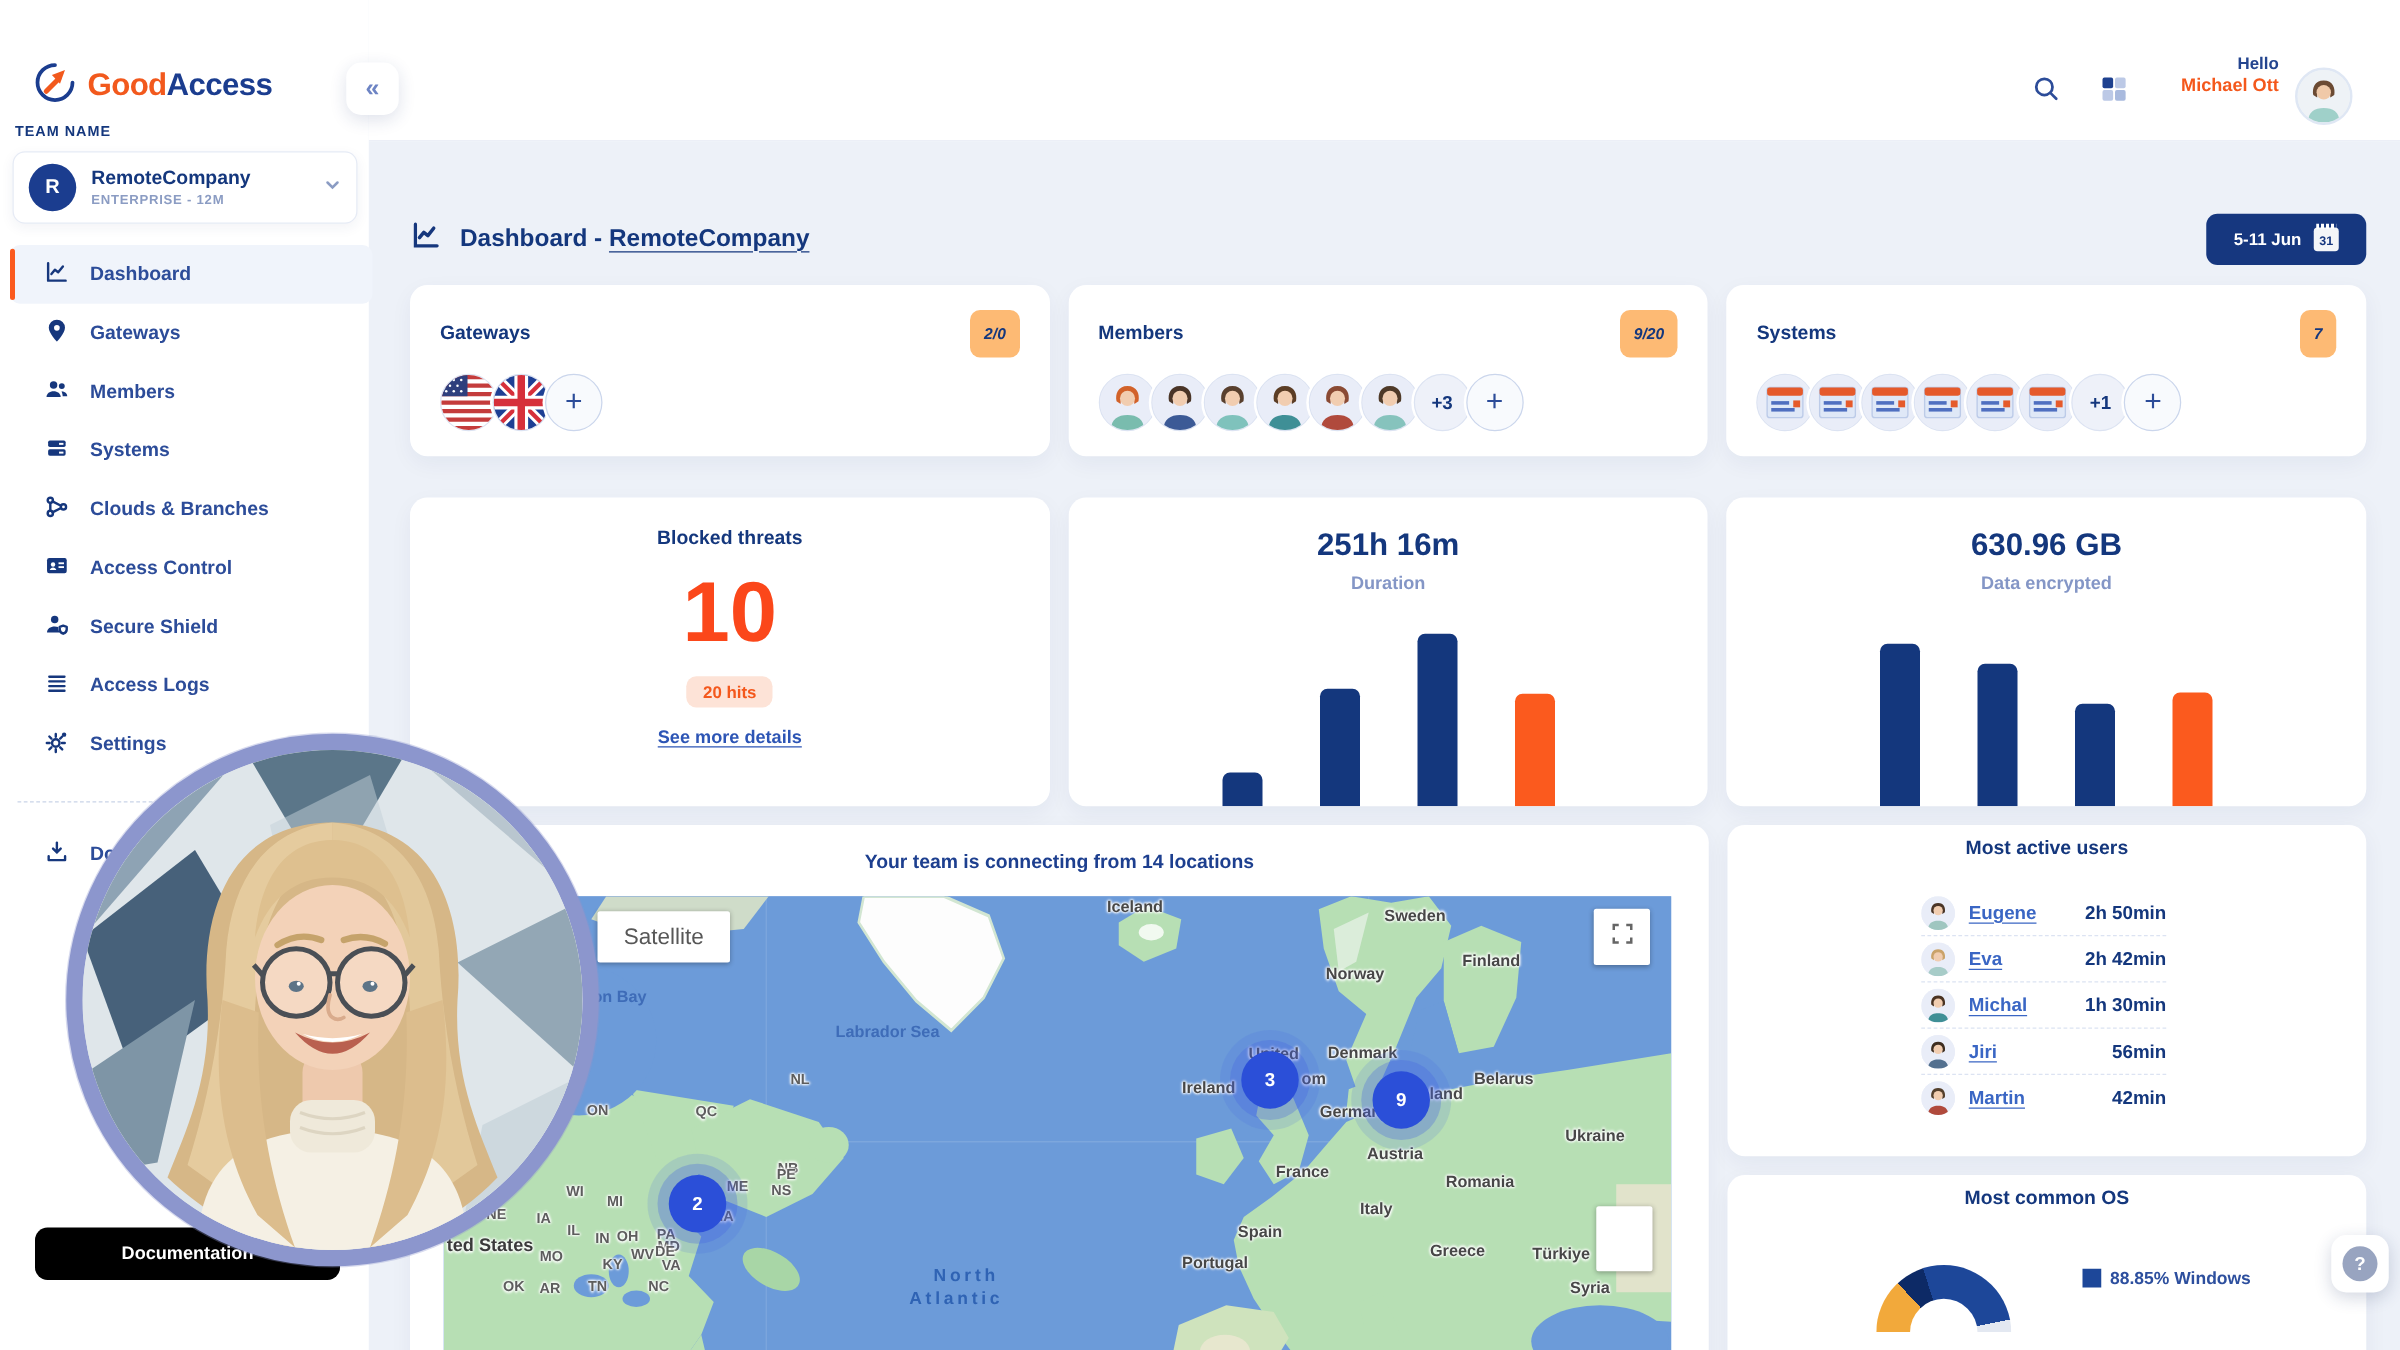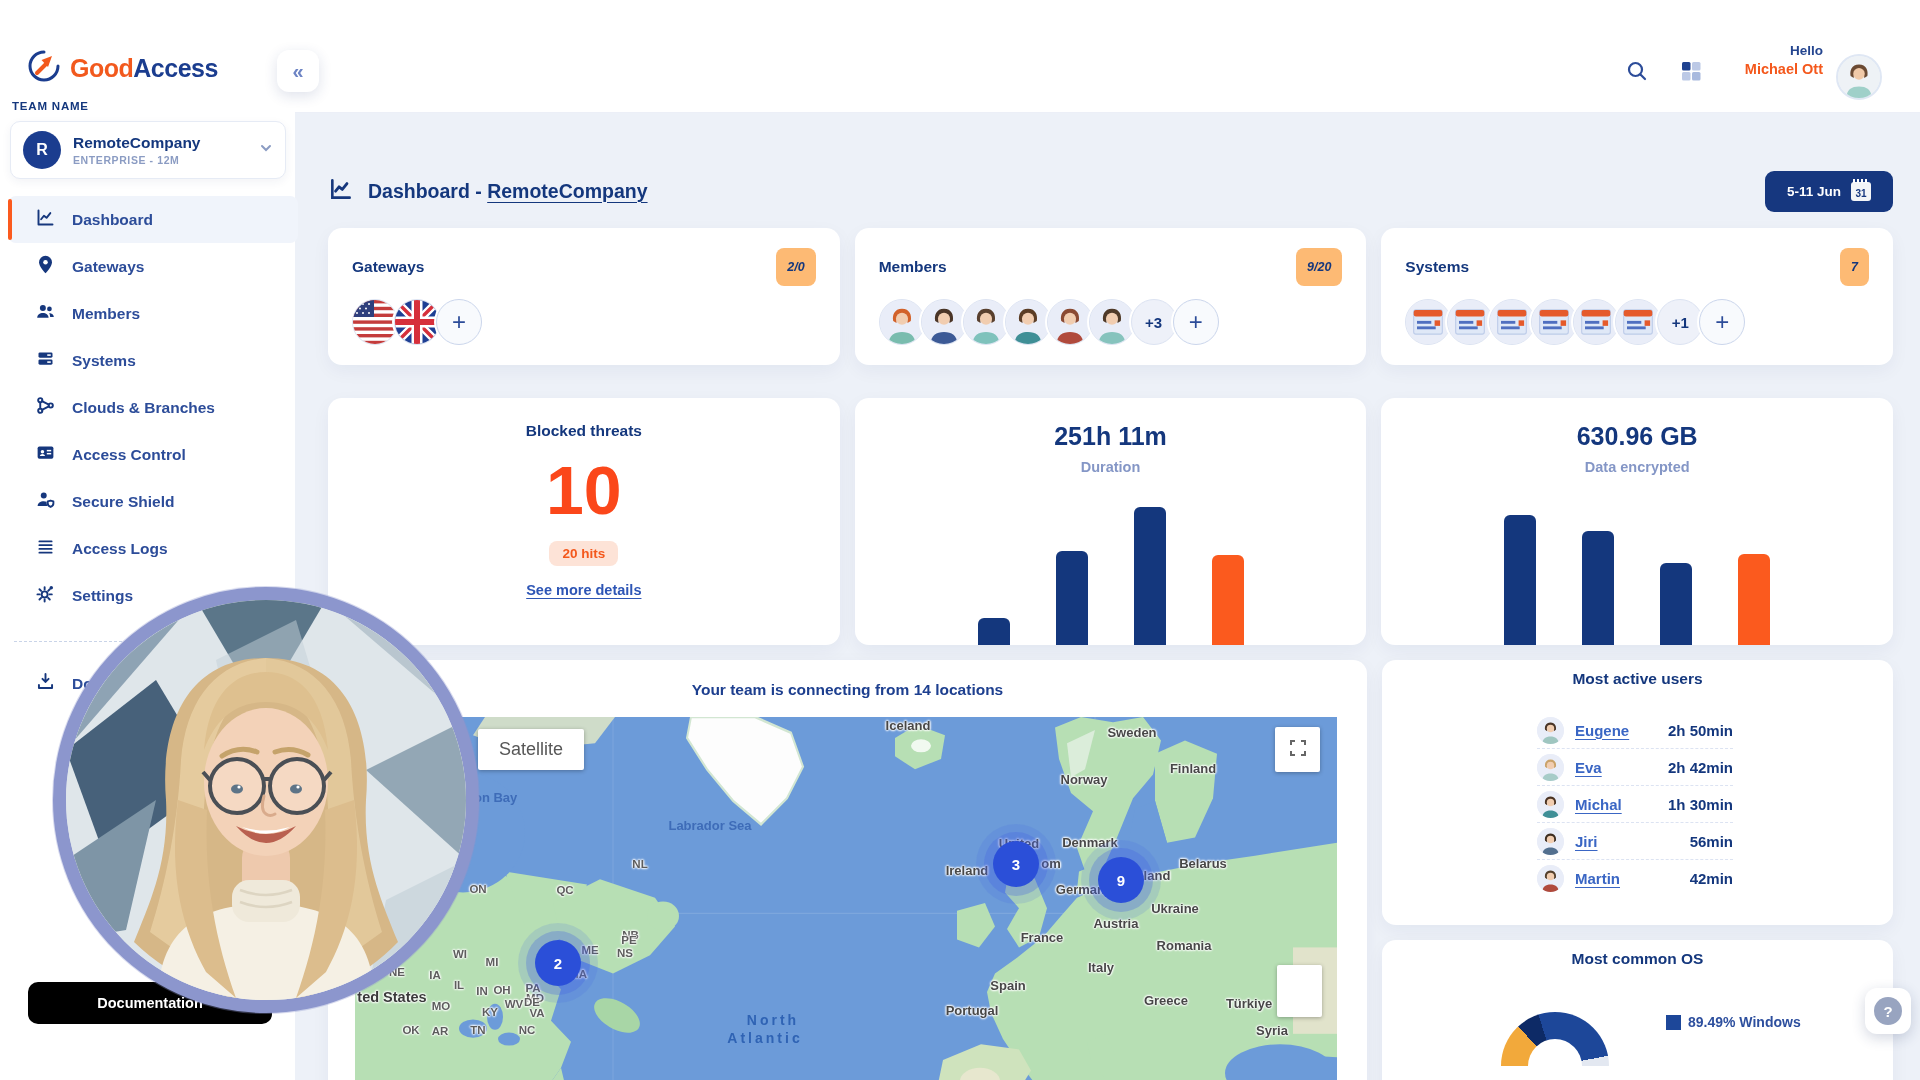--- a/index.html
+++ b/index.html
@@ -491,21 +491,21 @@
 
   <div class="row row2">
     <div class="card center-col">
       <span class="card-title">Blocked threats</span>
       <div class="bt-value">10</div>
       <span class="hits-badge">20 hits</span>
       <a class="see-more">See more details</a>
     </div>
 
     <div class="card center-col">
-      <div class="big-value">251h 11m</div>
+      <div class="big-value">251h 16m</div>
       <div class="sub-label">Duration</div>
       <div class="bars">
           <div class="bar" style="height: 27px; background: rgb(20, 55, 125);"></div>
           <div class="bar" style="height: 94px; background: rgb(20, 55, 125);"></div>
           <div class="bar" style="height: 138px; background: rgb(20, 55, 125);"></div>
           <div class="bar" style="height: 90px; background: rgb(251, 90, 30);"></div>
         </div>
     </div>
 
     <div class="card center-col">
@@ -583,21 +583,21 @@
             <span class="ml country" style="left: 735px; top: 125px;">Denmark</span>
             <span class="ml country" style="left: 664px; top: 126px;">United</span>
             <span class="ml country" style="left: 696px; top: 146px;">om</span>
             <span class="ml country" style="left: 612px; top: 153px;">Ireland</span>
             <span class="ml country" style="left: 848px; top: 146px;">Belarus</span>
             <span class="ml country" style="left: 798px; top: 158px;">oland</span>
             <span class="ml country" style="left: 729px; top: 172px;">Germany</span>
             <span class="ml state" style="left: 285px; top: 147px;">NL</span>
             <span class="ml state" style="left: 123px; top: 172px;">ON</span>
             <span class="ml state" style="left: 210px; top: 173px;">QC</span>
-            <span class="ml country" style="left: 820px; top: 191px;">Ukraine</span>
+            <span class="ml country" style="left: 921px; top: 191px;">Ukraine</span>
             <span class="ml country" style="left: 761px; top: 206px;">Austria</span>
             <span class="ml country" style="left: 687px; top: 220px;">France</span>
             <span class="ml country" style="left: 829px; top: 228px;">Romania</span>
             <span class="ml state" style="left: 252px; top: 218px; padding-left: 47px;">NB</span>
             <span class="ml state" style="left: 274px; top: 223px;">PE</span>
             <span class="ml state" style="left: 235px; top: 233px;">ME</span>
             <span class="ml state" style="left: 270px; top: 236px;">NS</span>
             <span class="ml state" style="left: 219px; top: 246px;">H</span>
             <span class="ml state" style="left: 223px; top: 257px;">MA</span>
             <span class="ml country" style="left: 746px; top: 250px;">Italy</span>
@@ -702,21 +702,21 @@
           </div>
       </div>
 
       <div class="card os-card">
         <div class="os-title">Most common OS</div>
         <div class="gauge-wrap">
           <div class="gauge" style="background: conic-gradient(from 270deg, rgb(242, 169, 59) 0deg, rgb(242, 169, 59) 47deg, rgb(13, 42, 102) 47deg, rgb(13, 42, 102) 72deg, rgb(29, 71, 153) 72deg, rgb(29, 71, 153) 169deg, rgb(227, 232, 241) 169deg, rgb(227, 232, 241) 180deg, transparent 180deg, transparent 360deg);"></div>
         </div>
         <div class="os-legend">
           <i></i>
-          <span>89.49% Windows</span>
+          <span>88.85% Windows</span>
         </div>
       </div>
     </div>
   </div>
 </main>
 
 <div class="webcam">
   <svg viewBox="0 0 400 400">
     <rect width="400" height="400" fill="#dfe6ea"></rect>
     <polygon points="0,0 130,0 0,150" fill="#8ea3b4"></polygon>

